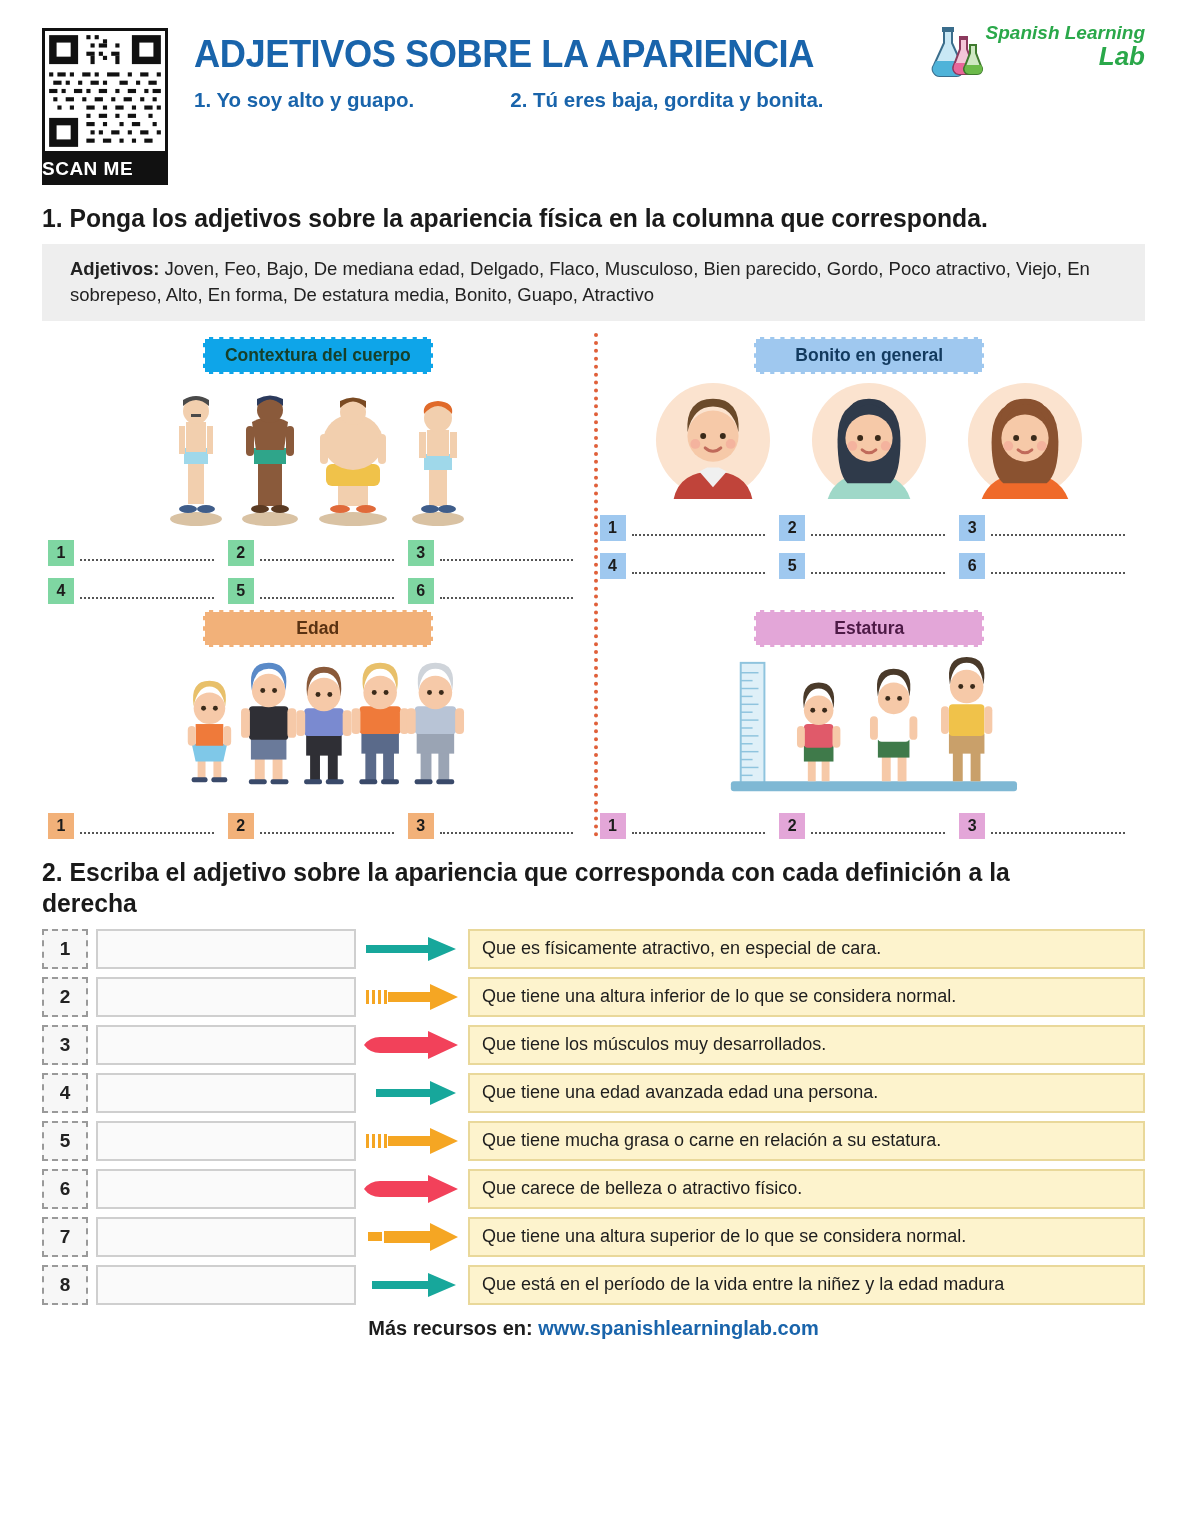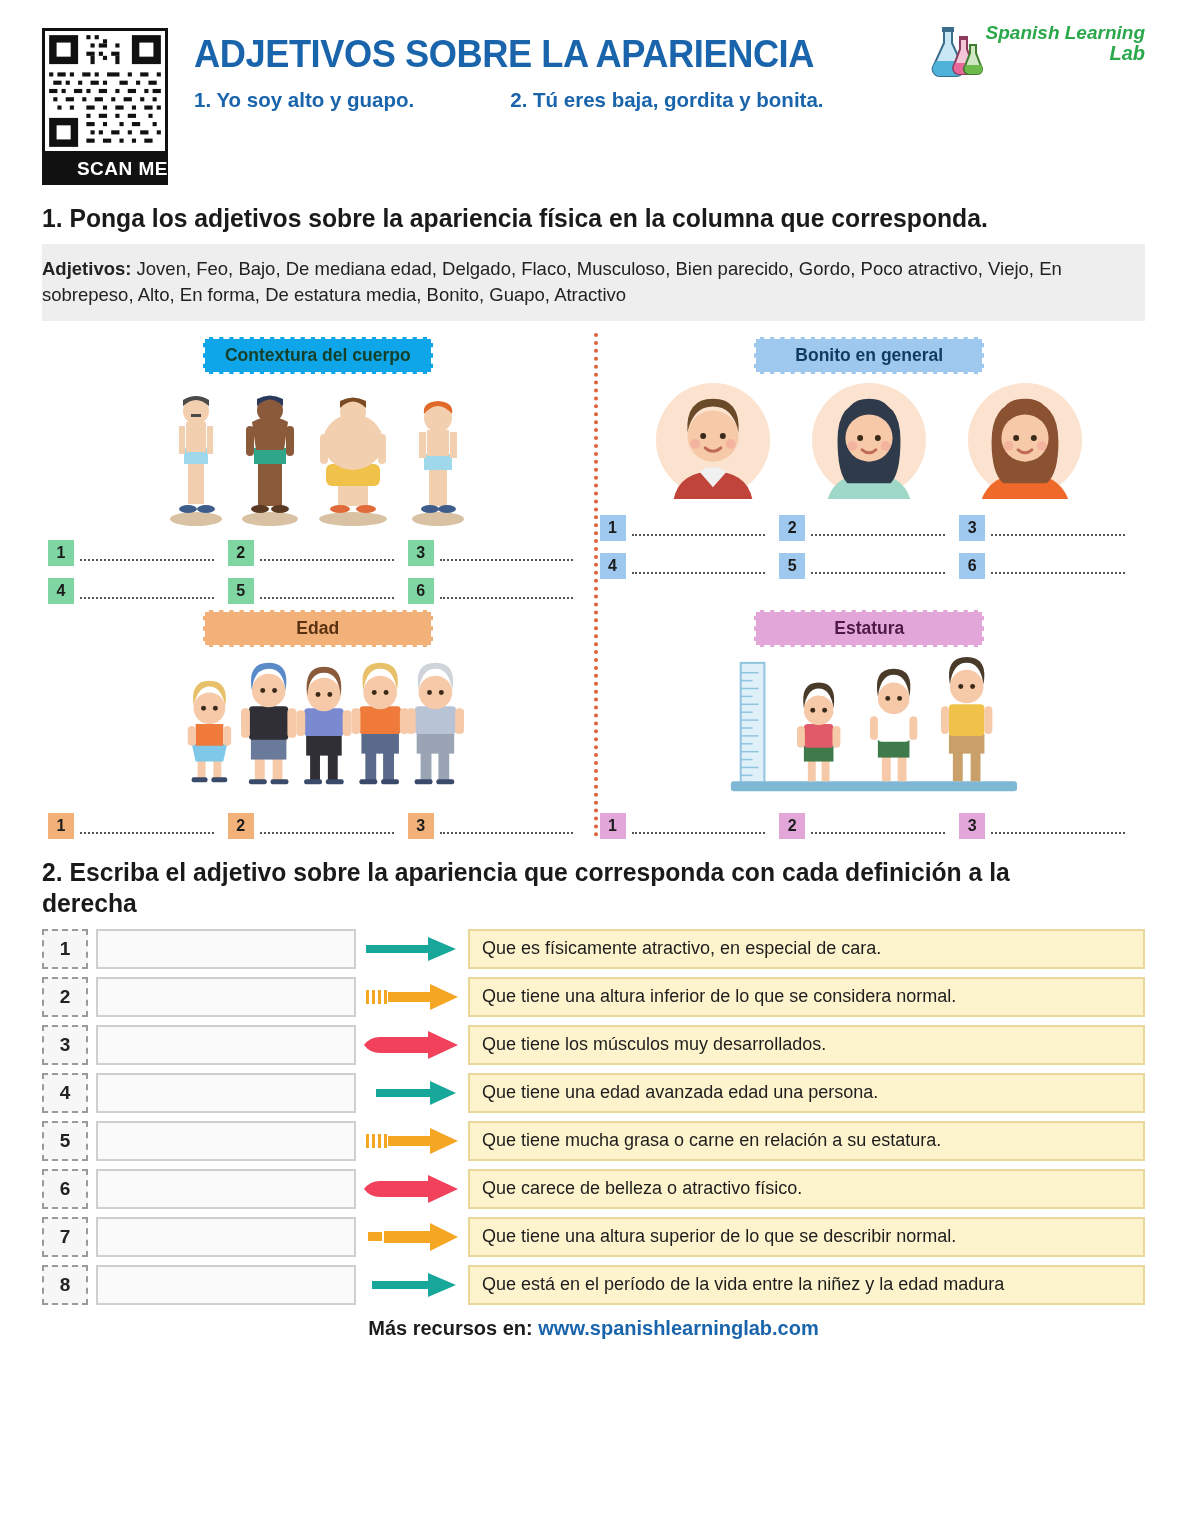--- a/index.html
+++ b/index.html
@@ -16,47 +16,47 @@
   .page { padding: 28px 42px 10px 42px; position:relative; height:100%; }
 
   
   .header { display:flex; align-items:flex-start; gap:18px; }
   .qr-block { width:126px; flex:0 0 126px; }
   .qr-code {
     width:126px; height:126px; background:#fff; border:3px solid #111;
     position:relative; overflow:hidden;
   }
   .scan-me {
-    width:126px; background:#111; color:#fff; text-align:right;
+    width:126px; background:#111; color:#fff; text-align:left;
     font-weight:bold; font-size:19px; letter-spacing:0.5px; padding:4px 0 5px;
   }
   .header-main { flex:1; padding-left:8px; }
   .title-row { display:flex; align-items:center; justify-content:space-between; }
   h1.title {
     font-size:39px; color:#1964ab; margin:4px 0 6px; font-weight:bold;
     letter-spacing:-0.5px; font-family:"Liberation Sans", sans-serif;
     transform: scaleX(0.93); transform-origin:left center;
   }
   .brand { display:flex; align-items:flex-start; margin-top:-6px;font-style:italic; }
   .brand-logo { width:60px; height:58px; position:relative; }
   .brand-text { line-height:1.05; }
   .brand-text .b1 { color:#2aa84a; font-size:19px; font-weight:bold; }
-  .brand-text .b2 { color:#2aa84a; font-size:20px; font-weight:bold; text-align:right; display:block; }
+  .brand-text .b2 { color:#2aa84a; font-size:26px; font-weight:bold; text-align:right; display:block; }
   .intro { font-size:20.5px; line-height:1.32; color:#222; margin:2px 0 8px; }
   .intro em { font-style:italic; }
   .examples { display:flex; gap:96px; margin-top:6px; }
   .examples .ex { color:#1964ab; font-weight:bold; font-size:20.5px; }
 
   
   h2.section {
     font-size:26px; margin:18px 0 10px; font-weight:bold; color:#1a1a1a;
     transform: scaleX(0.95); transform-origin:left center;
   }
   .adj-box {
-    background:#eeeeee; padding:12px 0; font-size:18.5px; line-height:1.42;
+    background:#eeeeee; padding:12px 28px; font-size:18.5px; line-height:1.42;
     color:#222;
   }
   .adj-box b { font-weight:bold; }
 
   
   .quadrants { position:relative; margin-top:10px; }
   .vdivider {
     position:absolute; left:50%; top:2px; bottom:2px; width:0;
     border-left:4px dotted #e0603a;
   }
@@ -650,21 +650,21 @@
 
     <div class="ex2-row">
       <div class="ex2-num">7</div>
       <div class="ex2-input" title=""></div>
       <div class="arrow-cell">
         <svg width="100" height="30" viewBox="0 0 100 30">
           <path d="M22 9 h46 v-8 l28 14 -28 14 v-8 h-46 z" fill="#f5a623"></path>
           <rect x="6" y="10" width="14" height="9" fill="#f5a623"></rect>
         </svg>
       </div>
-      <div class="def">Que tiene una altura superior de lo que se describir normal.</div>
+      <div class="def">Que tiene una altura superior de lo que se considera normal.</div>
     </div>
 
     <div class="ex2-row">
       <div class="ex2-num">8</div>
       <div class="ex2-input" title=""></div>
       <div class="arrow-cell">
         <svg width="100" height="30" viewBox="0 0 100 30">
             <path d="M10 11 h56 v-8 l28 12 -28 12 v-8 h-56 z" fill="#17a79b"></path>
           </svg>
       </div>

